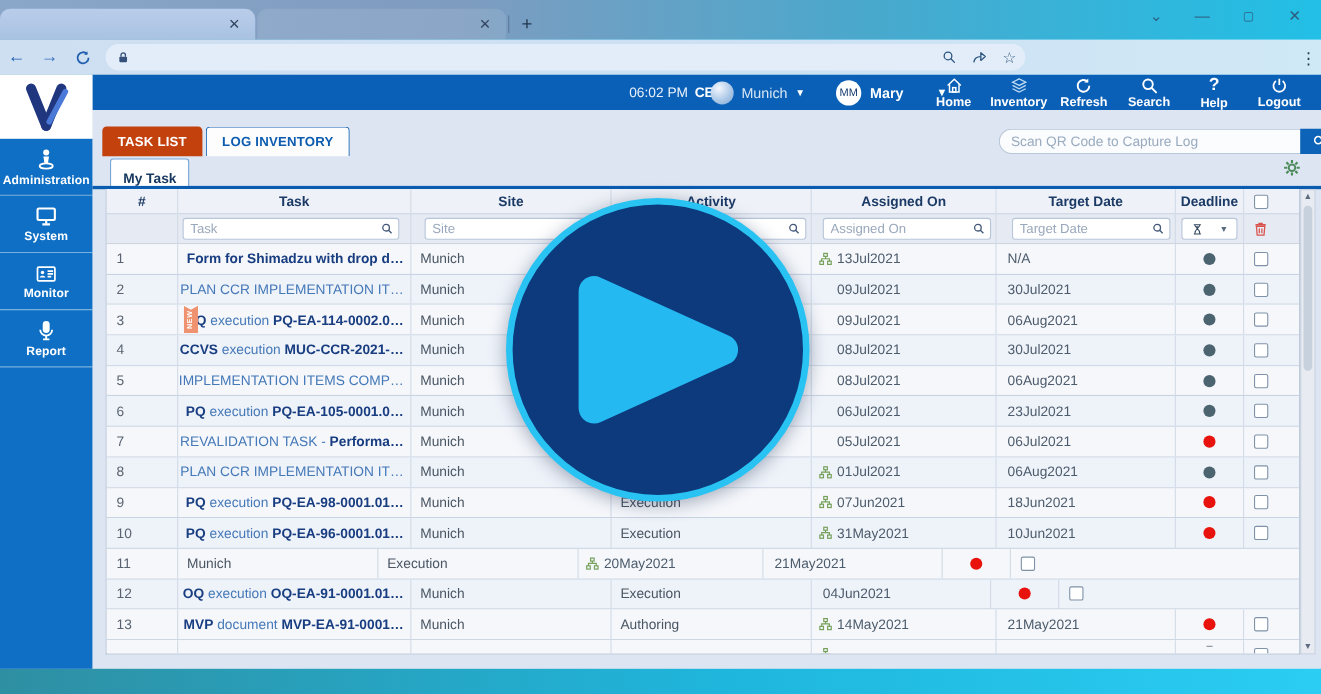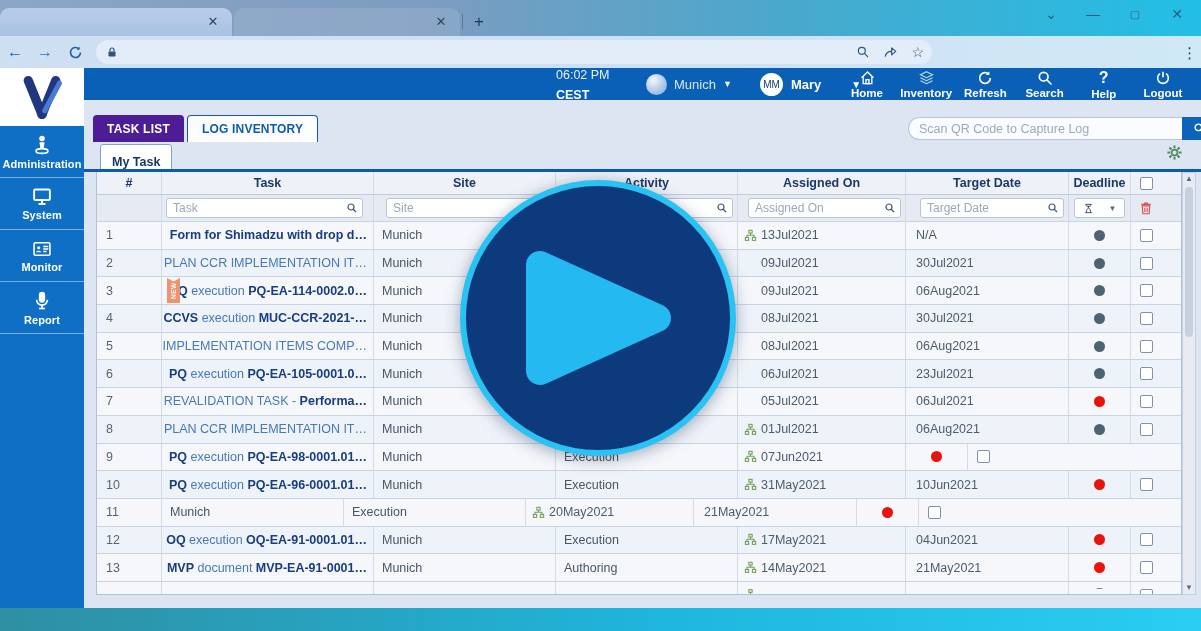--- a/index.html
+++ b/index.html
@@ -37,40 +37,40 @@
   
   #app { position:absolute; left:0; top:68px; width:1201px; height:540px; background:#dce5f1; }
   #topbar { position:absolute; left:84px; top:0; width:1117px; height:32px; background:#0a60b6; }
   #logobox { position:absolute; left:0; top:0; width:84px; height:58px; background:#ffffff; z-index:3;
     display:flex; align-items:center; justify-content:center; }
   #sidebar { position:absolute; left:0; top:58px; width:84px; height:482px; background:#0e6fc4; z-index:2; }
   .sideitem { height:52px; border-bottom:1px solid rgba(255,255,255,0.45); color:#fff;
     display:flex; flex-direction:column; align-items:center; justify-content:center; gap:2px; }
   .sideitem .lbl { font-size:11px; font-weight:700; letter-spacing:0.1px; }
 
-  #clock { position:absolute; left:472px; top:0; height:32px; display:flex; align-items:flex-start; gap:6px; color:#e8f1fb; font-size:12.5px;flex-direction:column; }
+  #clock { position:absolute; left:488px; top:0; height:32px; display:flex; align-items:center; gap:6px; color:#e8f1fb; font-size:12.5px; }
   #clock b { color:#ffffff; }
   #siteSel { position:absolute; left:562px; top:0; height:32px; display:flex; align-items:center; gap:7px; color:#d7e6f6; font-size:13px; }
   .globe { width:21px; height:21px; border-radius:50%;
     background:radial-gradient(circle at 35% 30%, #f4f8fd, #aec9e8 55%, #7fa6cf); position:relative; overflow:hidden; }
   .chev { font-size:9px; color:#fff; }
   #userSel { position:absolute; left:676px; top:0; height:32px; display:flex; align-items:center; gap:8px; }
   .avatar { width:23px; height:23px; border-radius:50%; background:#fff; color:#123a6b; font-size:10px;
     font-weight:400; display:flex; align-items:center; justify-content:center; }
   #userSel .uname { color:#fff; font-weight:700; font-size:13px; }
   #userSel .chev { margin-left:22px; font-size:10px; }
   #topnav { position:absolute; right:10px; top:0; width:352px; height:32px; display:flex; justify-content:space-between; }
   .navbtn { width:56px; color:#fff; display:flex; flex-direction:column; align-items:center; justify-content:center; gap:1px; }
   .navbtn .lbl { font-size:11.5px; font-weight:700; }
 
   
   #maintabs { position:absolute; left:93px; top:47px; height:27px; display:flex; gap:3px; z-index:1; }
   .mtab { height:27px; padding:0 14px; display:flex; align-items:center; font-size:12px; font-weight:700;
     border-radius:4px 4px 0 0; letter-spacing:0.2px; }
-  .mtab.active { background:#4c1d95; color:#fff;text-align:right; }
+  .mtab.active { background:#c2410c; color:#fff;text-align:right; }
   .mtab.inactive { background:#fdfdfe; color:#0d5cb0; border:1.5px solid #0d5cb0; border-bottom:none; }
   #qrwrap { position:absolute; left:908px; top:49px; width:308px; height:23px; z-index:1; }
   #qrinput { width:282px; height:23px; border:1px solid #b9c7d9; border-right:none; border-radius:12px 0 0 12px;
     background:#fbfcfe; padding:0 10px; font-size:12.5px; color:#334; outline:none; }
   #qrinput::placeholder { color:#9aabc0; }
   #qrbtn { position:absolute; right:0; top:0; width:34px; height:23px; background:#0d63b8; border:none;
     border-radius:0 12px 12px 0; color:#fff; display:flex; align-items:center; justify-content:center; }
   #subtabs { position:absolute; left:100px; top:76px; height:24px; display:flex; gap:3px; }
   .stab { height:36px; padding:0 11px; display:flex; align-items:center; font-size:12.5px; border-radius:3px; }
   .stab.active { background:#fff; color:#15365e; font-weight:700; border:1px solid #7aa6d6; }
@@ -588,20 +588,21 @@
             <span style="color:#75a05a">
               <svg class="ic" width="13" height="13" viewBox="0 0 24 24" fill="none" stroke="currentColor" stroke-width="2">
                 <rect x="9" y="2.5" width="6" height="5"></rect>
                 <path d="M12 7.5v4M5.5 15.5v-4h13v4"></path>
                 <rect x="2.5" y="15.5" width="6" height="5.5"></rect>
                 <rect x="15.5" y="15.5" width="6" height="5.5"></rect>
               </svg>
             </span>
             <span>07Jun2021</span>
           </div>
+          <div class="cell c-tgt">18Jun2021</div>
           <div class="cell c-dl">
             <span class="dot" style="background:#e8130c"></span>
           </div>
           <div class="cell c-cb">
             <span class="cb"></span>
           </div>
         </div>
         <div class="trow even">
           <div class="cell c-num">10</div>
           <div class="cell c-task">
@@ -651,31 +652,20 @@
             <span class="cb"></span>
           </div>
         </div>
         <div class="trow even">
           <div class="cell c-num">12</div>
           <div class="cell c-task">
             <span class="task-text"><span class="tb">OQ</span><span class="tr2"> execution </span><span class="tb">OQ-EA-91-0001.01…</span></span>
           </div>
           <div class="cell c-site">Munich</div>
           <div class="cell c-act">Execution</div>
-          <div class="cell c-asg">
-            <span style="color:#75a05a">
-              <svg class="ic" width="13" height="13" viewBox="0 0 24 24" fill="none" stroke="currentColor" stroke-width="2">
-                <rect x="9" y="2.5" width="6" height="5"></rect>
-                <path d="M12 7.5v4M5.5 15.5v-4h13v4"></path>
-                <rect x="2.5" y="15.5" width="6" height="5.5"></rect>
-                <rect x="15.5" y="15.5" width="6" height="5.5"></rect>
-              </svg>
-            </span>
-            <span>17May2021</span>
-          </div>
           <div class="cell c-tgt">04Jun2021</div>
           <div class="cell c-dl">
             <span class="dot" style="background:#e8130c"></span>
           </div>
           <div class="cell c-cb">
             <span class="cb"></span>
           </div>
         </div>
         <div class="trow odd">
           <div class="cell c-num">13</div>

